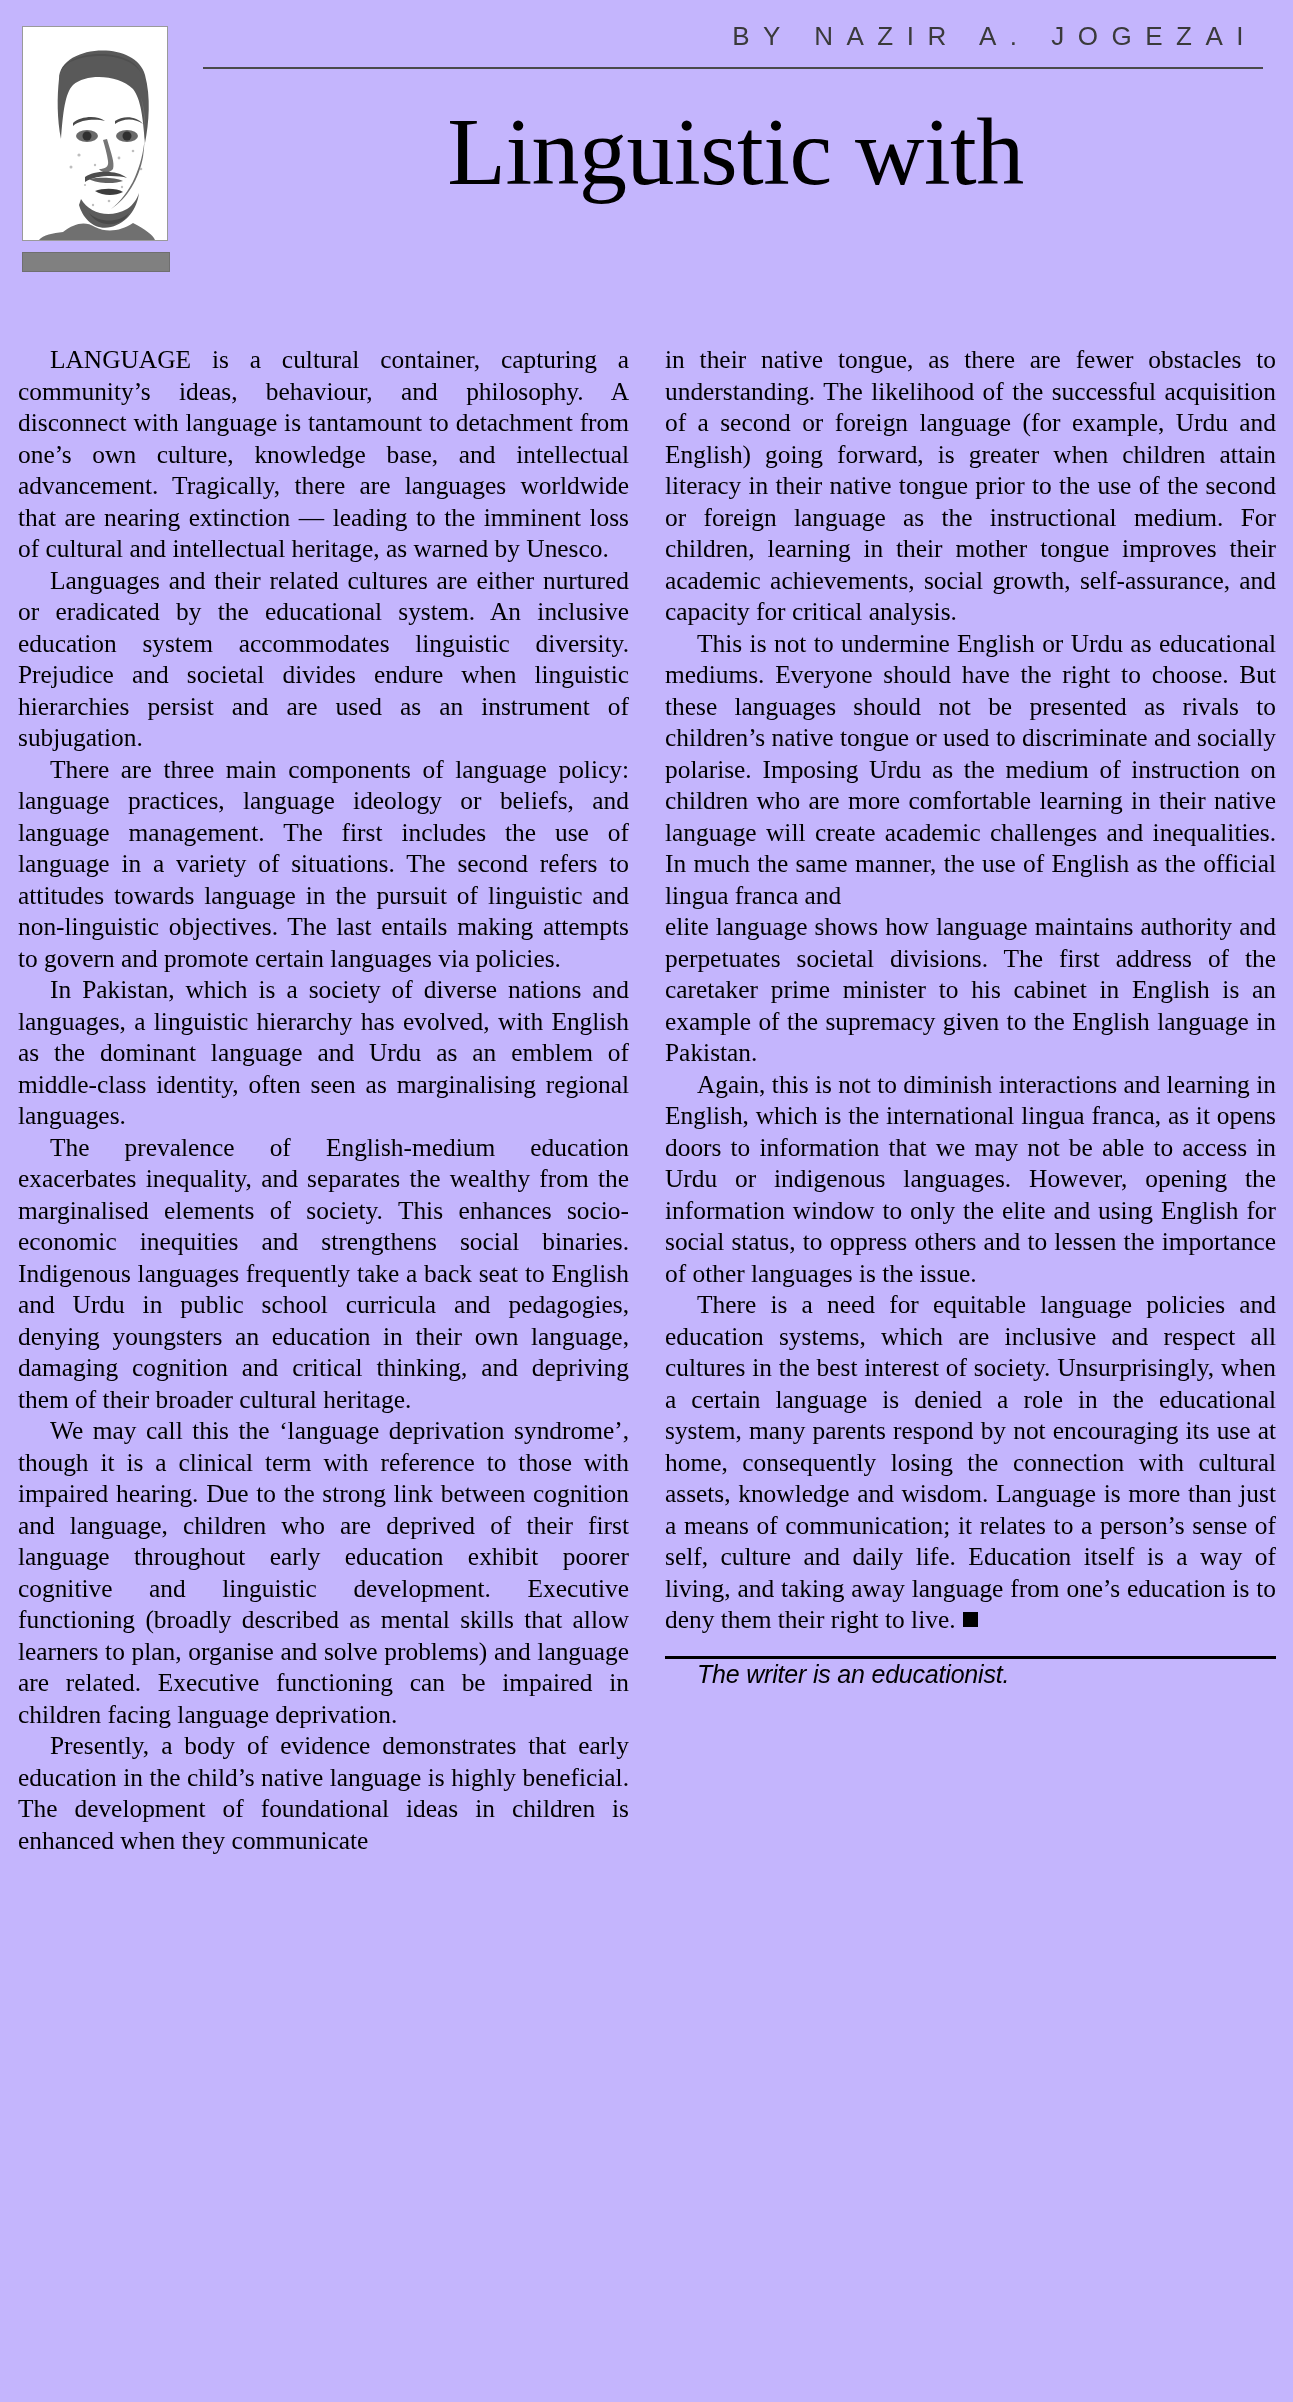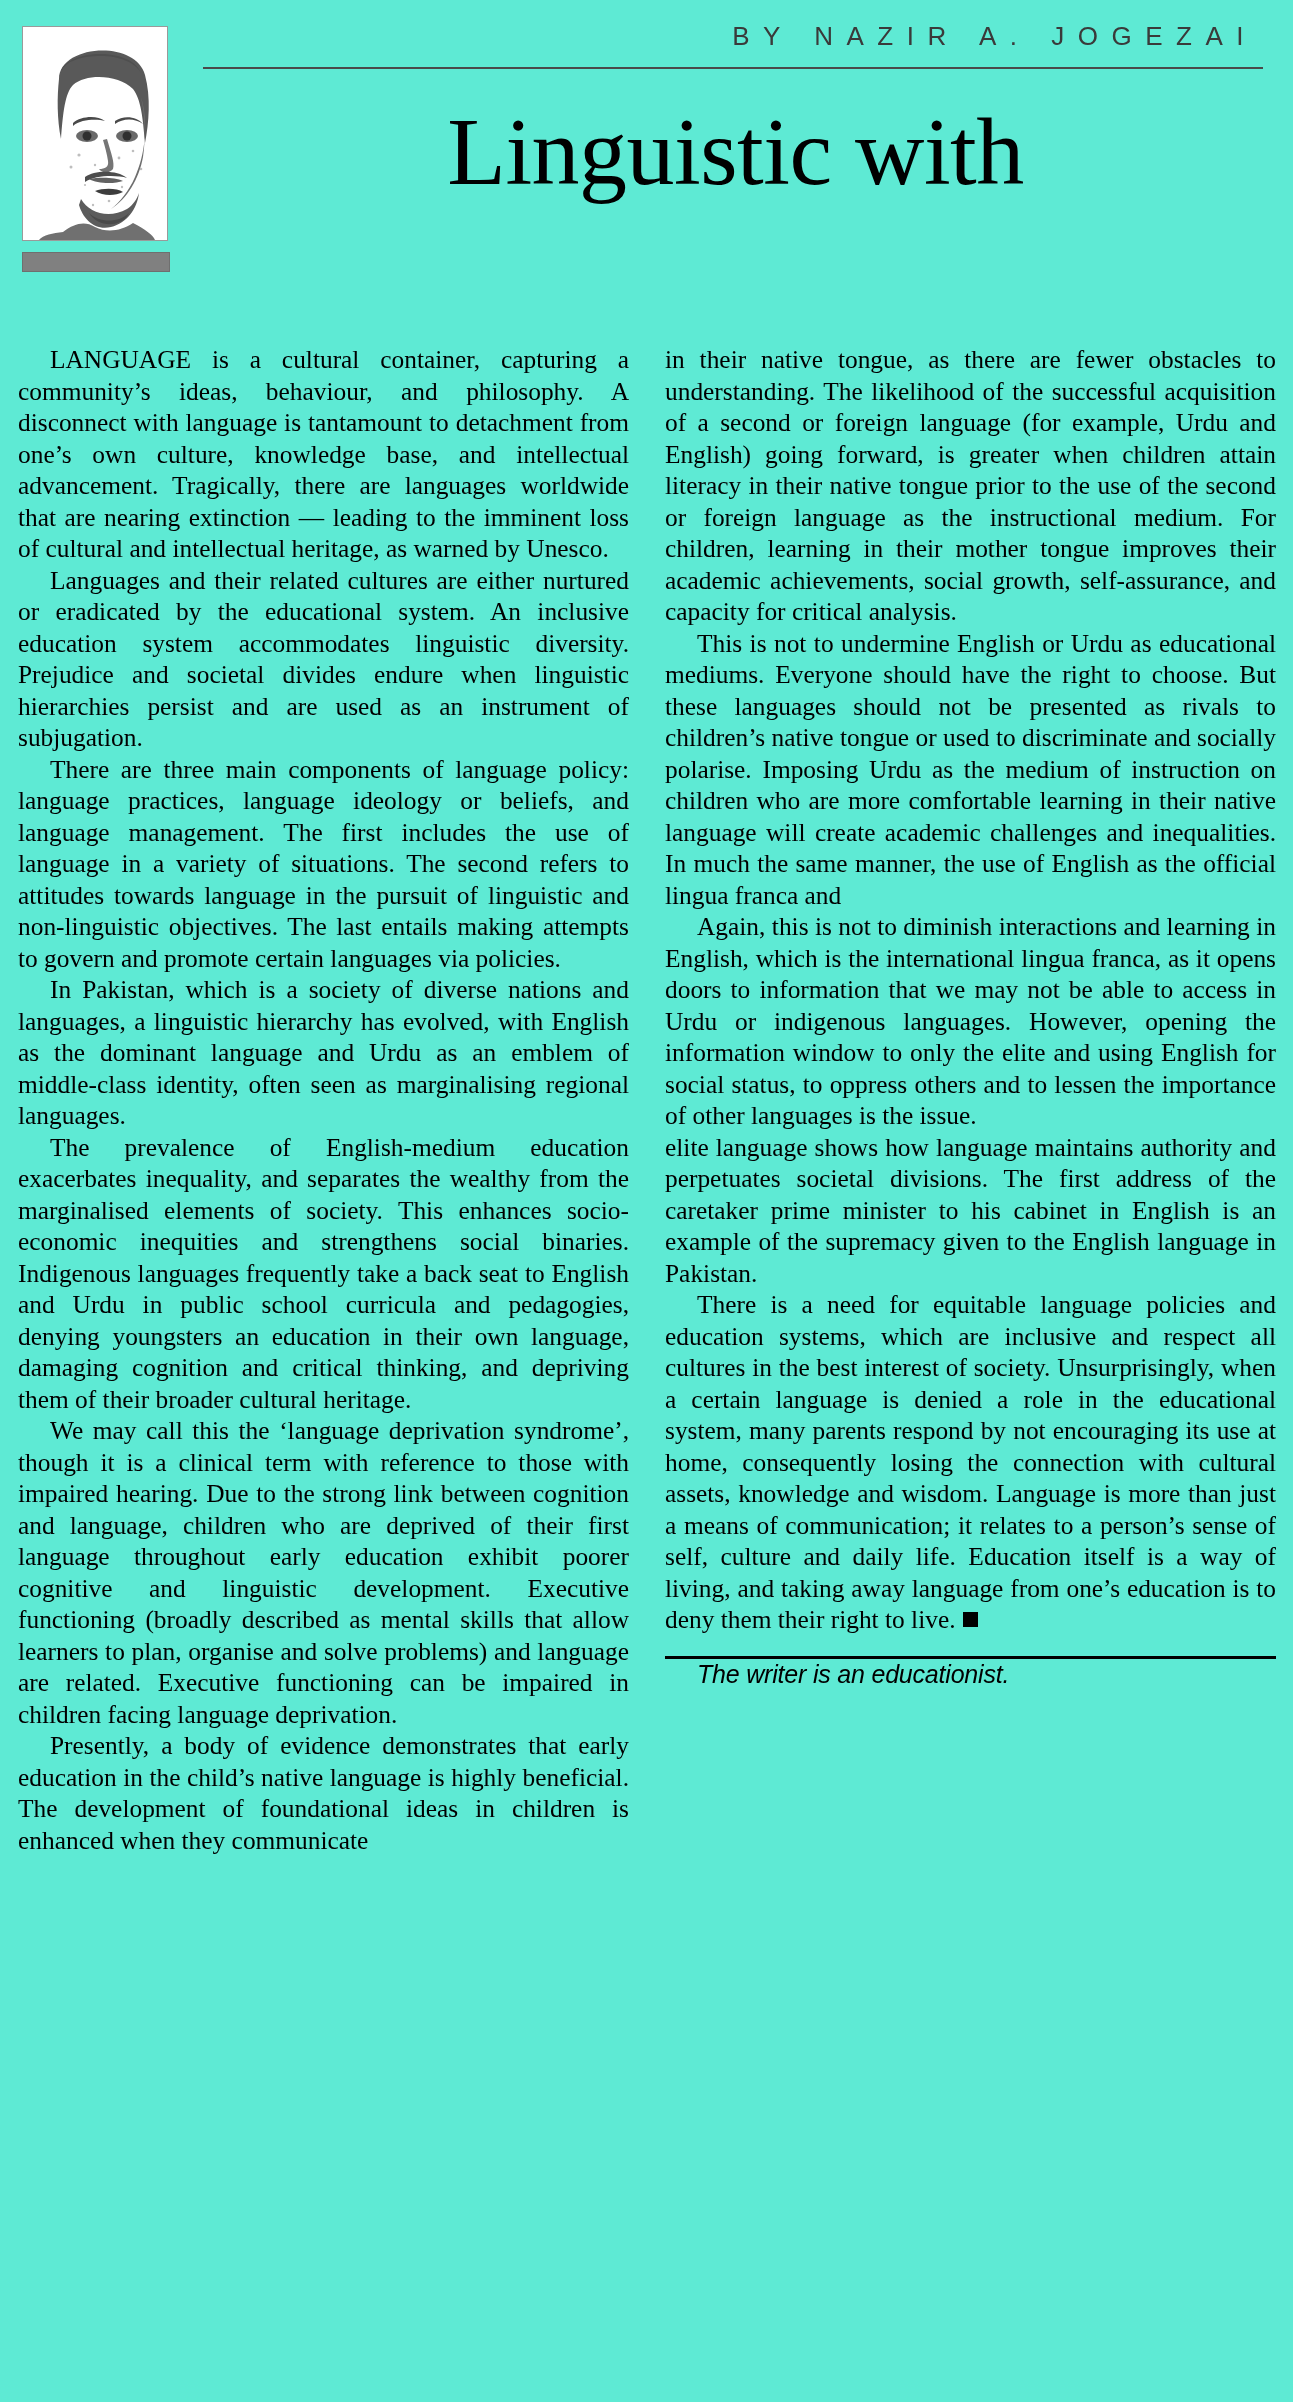--- a/index.html
+++ b/index.html
@@ -4,21 +4,21 @@
 <style>
   html, body {
     margin: 0;
     padding: 0;
     background: #ffffff;
   }
   .page {
     position: relative;
     width: 1293px;
     height: 2402px;
-    background: #5eead4;
+    background: #c4b5fd;
     font-family: "Liberation Serif", "DejaVu Serif", serif;
     color: #000000;
     overflow: hidden;
     box-sizing: border-box;
   }
 
   
   .masthead {
     position: absolute;
     left: 0;
@@ -240,22 +240,22 @@
       <p>The prevalence of English-medium education exacerbates inequality, and separates the wealthy from the marginalised elements of society. This enhances socio-economic inequities and strengthens social binaries. Indigenous languages frequently take a back seat to English and Urdu in public school curricula and pedagogies, denying youngsters an education in their own language, damaging cognition and critical thinking, and depriving them of their broader cultural heritage.</p>
       <p>We may call this the ‘language deprivation syndrome’, though it is a clinical term with reference to those with impaired hearing. Due to the strong link between cognition and language, children who are deprived of their first language throughout early education exhibit poorer cognitive and linguistic development. Executive functioning (broadly described as mental skills that allow learners to plan, organise and solve problems) and language are related. Executive functioning can be impaired in children facing language deprivation.</p>
       <p>Presently, a body of evidence demonstrates that early education in the child’s native language is highly beneficial. The development of foundational ideas in children is enhanced when they communicate</p>
     </div>
 
     <div class="col">
       <p style="text-indent:0">in their native tongue, as there are fewer obstacles to understanding. The likelihood of the successful acquisition of a second or foreign language (for example, Urdu and English) going forward, is greater when children attain literacy in their native tongue prior to the use of the second or foreign language as the instructional medium. For children, learning in their mother tongue improves their academic achievements, social growth, self-assurance, and capacity for critical analysis.</p>
       <p>This is not to undermine English or Urdu as educational mediums. Everyone should have the right to choose. But these languages should not be presented as rivals to children’s native tongue or used to discriminate and socially polarise. Imposing Urdu as the medium of instruction on children who are more comfortable learning in their native language will create academic challenges and inequalities. In much the same manner, the use of English as the official lingua franca and</p>
 
 
+      <p style="text-indent:0">elite language shows how language maintains authority and perpetuates societal divisions. The first address of the caretaker prime minister to his cabinet in English is an example of the supremacy given to the English language in Pakistan.</p>
       <p>Again, this is not to diminish interactions and learning in English, which is the international lingua franca, as it opens doors to information that we may not be able to access in Urdu or indigenous languages. However, opening the information window to only the elite and using English for social status, to oppress others and to lessen the importance of other languages is the issue.</p>
-      <p style="text-indent:0">elite language shows how language maintains authority and perpetuates societal divisions. The first address of the caretaker prime minister to his cabinet in English is an example of the supremacy given to the English language in Pakistan.</p>
       <p><span>There is a need for equitable language policies and education systems, which are inclusive and respect all cultures in the best interest of society. Unsurprisingly, when a certain language is denied a role in the educational system, many parents respond by not encouraging its use at home, consequently losing the connection with cultural assets, knowledge and wisdom. Language is more than just a means of communication; it relates to a person’s sense of self, culture and daily life. Education itself is a way of living, and taking away language from one’s education is to deny them their right to live.</span><span class="endmark"></span></p>
 
       <div class="credit-rule"></div>
       <p class="credit">The writer is an educationist.</p>
     </div>
 
   </div>
 </div>
 
 </body></html>

